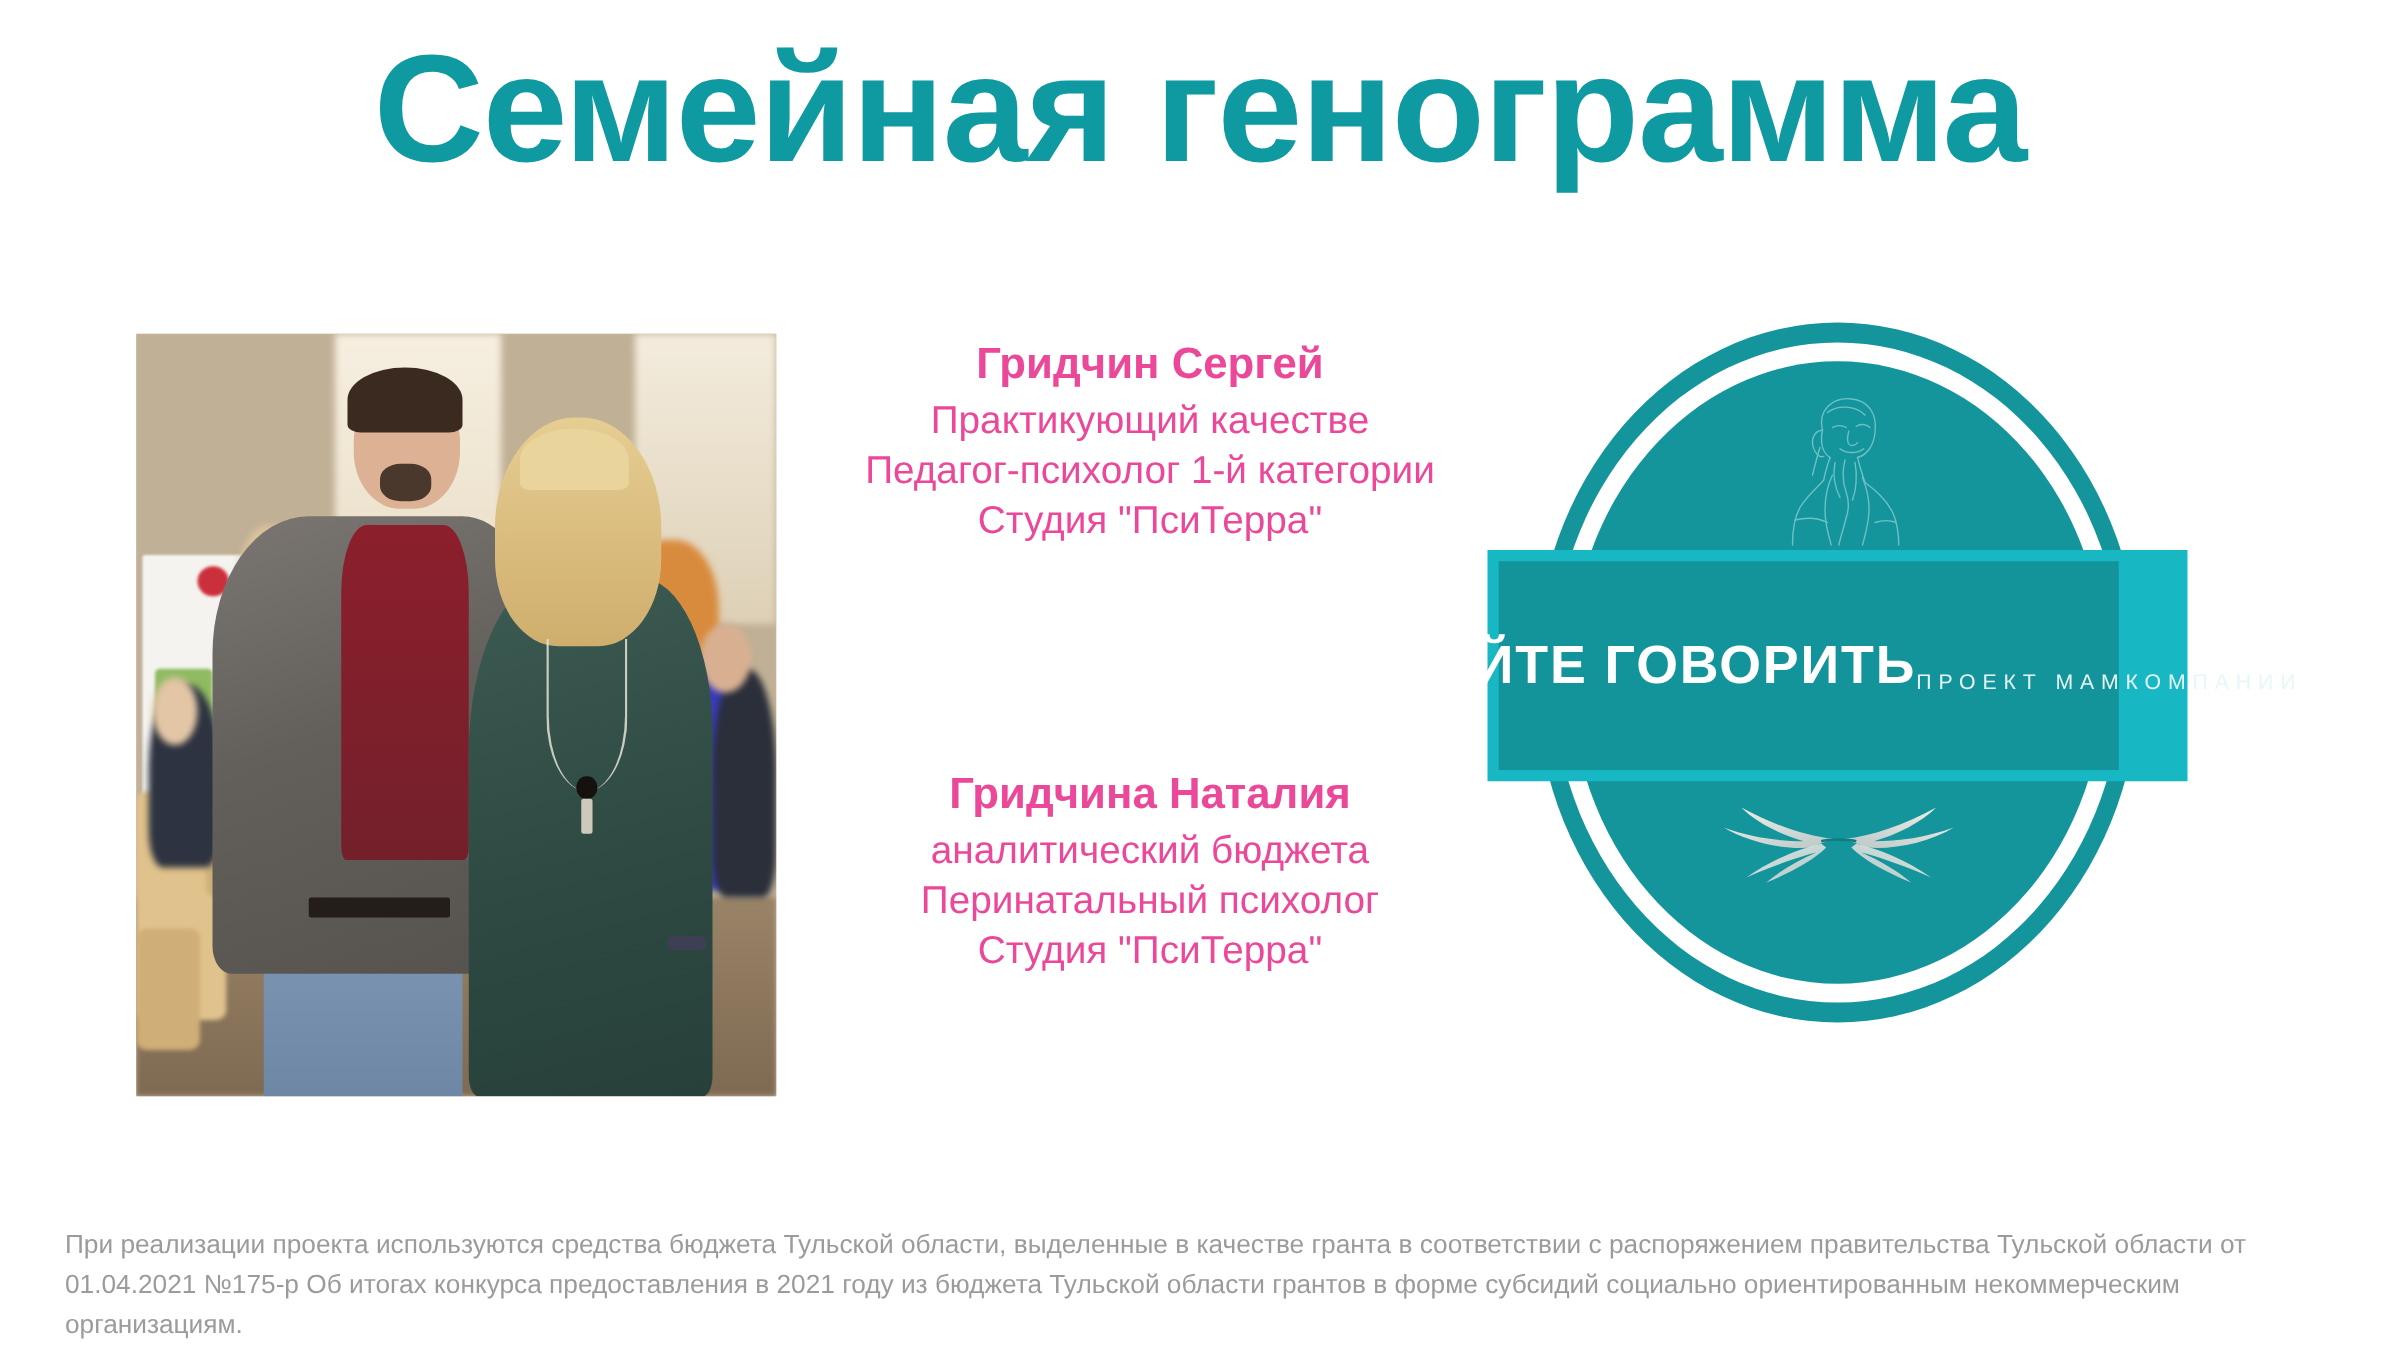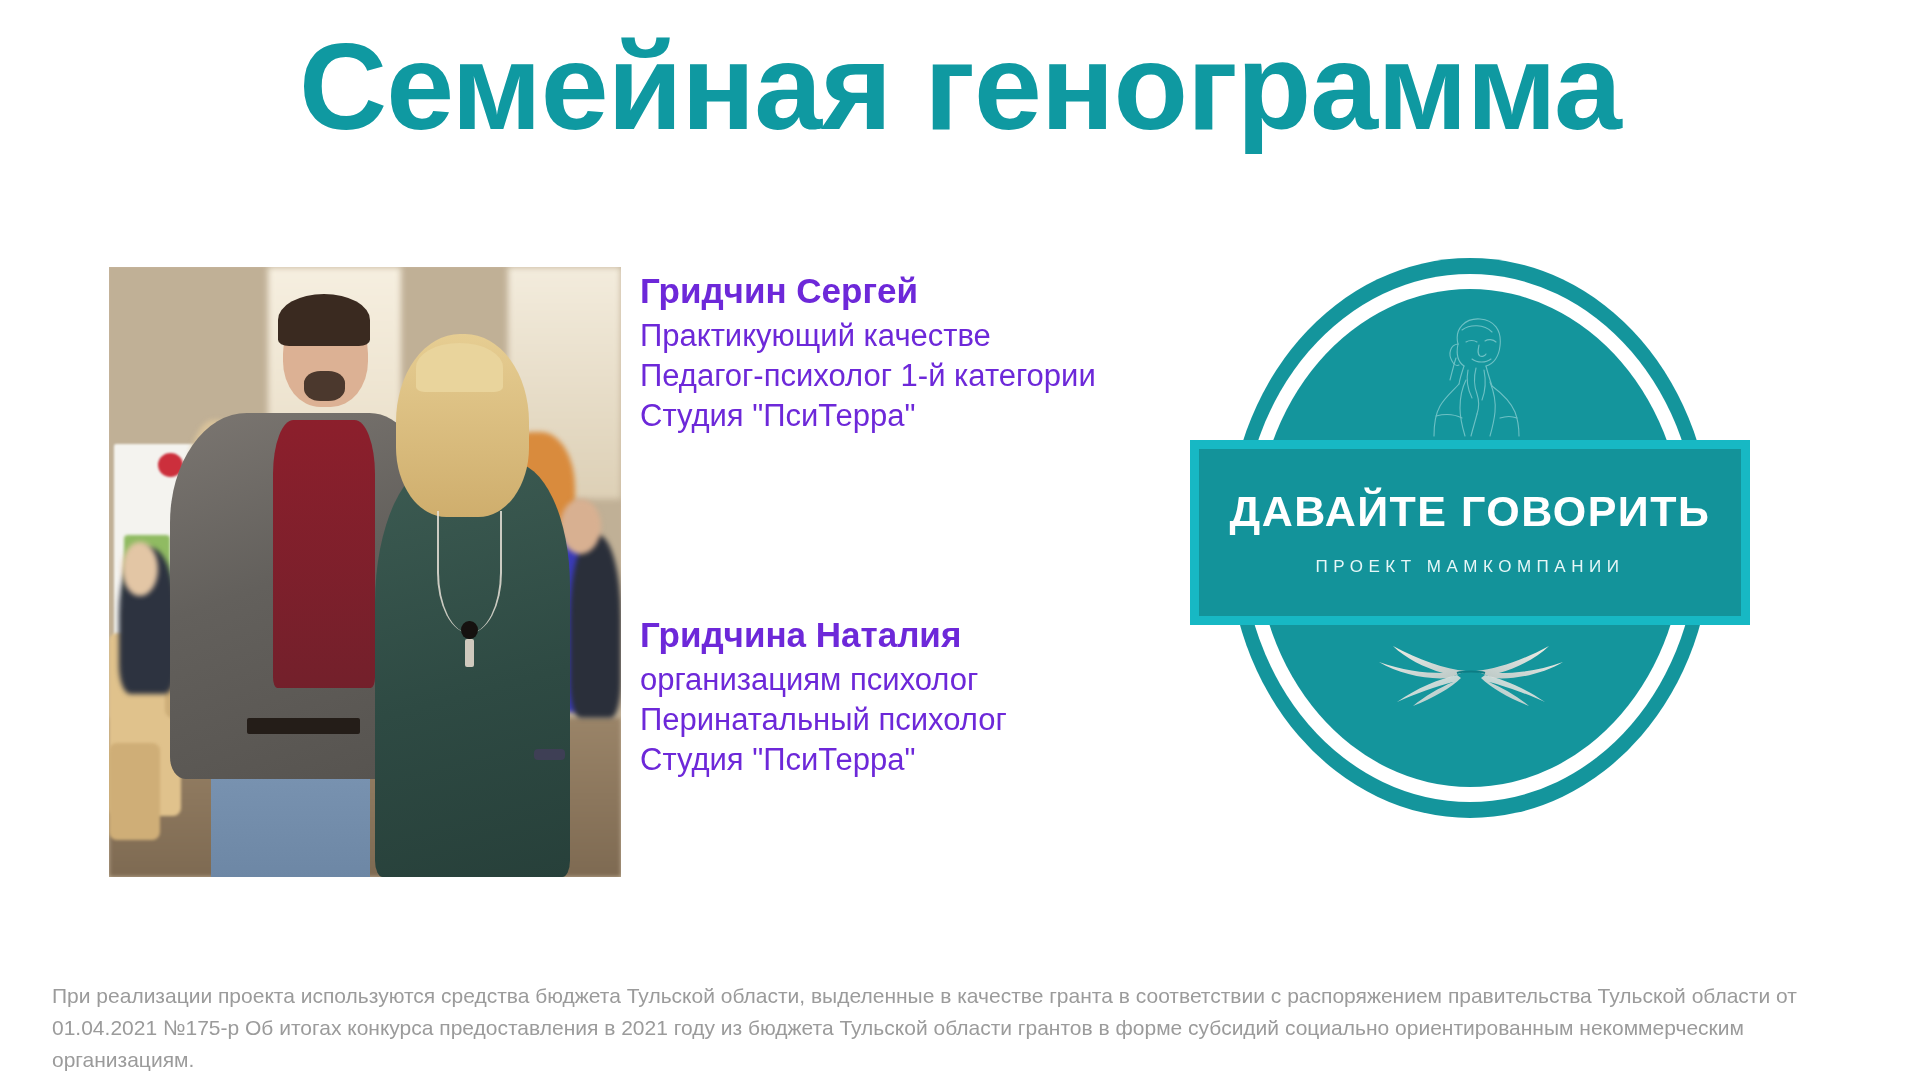--- a/index.html
+++ b/index.html
@@ -176,23 +176,24 @@
   }
   .photo-blur-overlay {
     position: absolute; inset: 0;
     backdrop-filter: blur(0.4px);
     pointer-events: none;
   }
 
   
   .bio {
     position: absolute;
+    text-align: center;
     font-size: 31px;
     line-height: 1.30;
-    color: #6d28d9;
+    color: #ec4899;
   }
   .bio .bio-name {
     display: block;
     font-weight: 700;
     font-size: 35px;
     line-height: 1.30;
     margin-bottom: 2px;
   }
   .bio .bio-line { display: block; }
 
@@ -224,24 +225,24 @@
   }
   .logo-figure {
     position: absolute; left: 232px; top: 56px; width: 110px; height: 125px;
     opacity: .55;
   }
   .logo-banner-outer {
     position: absolute; left: 0px; top: 182px; width: 560px; height: 185px;
     background: #17b8c4;
   }
   .logo-banner-inner {
-    position: absolute; left: 9px; top: 191px; width: 542px; height: 167px;
+    position: absolute; left: 9px; top: 191px; width: 496px; height: 167px;
     background: #13939a;
     display: flex;
-    flex-direction: column;
+    flex-direction: row;
     align-items: center;
     justify-content: center;
   }
   .logo-banner-title {
     color: #ffffff;
     font-size: 43px;
     font-weight: 700;
     letter-spacing: 1.5px;
     line-height: 1;
     text-align: center;
@@ -324,21 +325,21 @@
 
 <div class="bio" id="bio-sergey">
   <span class="bio-name">Гридчин Сергей</span>
   <span class="bio-line">Практикующий качестве</span>
   <span class="bio-line">Педагог-психолог 1-й категории</span>
   <span class="bio-line">Студия "ПсиТерра"</span>
 </div>
 
 <div class="bio" id="bio-natalia">
   <span class="bio-name">Гридчина Наталия</span>
-  <span class="bio-line">организациям психолог</span>
+  <span class="bio-line">аналитический бюджета</span>
   <span class="bio-line">Перинатальный психолог</span>
   <span class="bio-line">Студия "ПсиТерра"</span>
 </div>
 
 <div class="logo">
   <div class="logo-ring"></div>
   <div class="logo-ring-gap"></div>
   <div class="logo-disc"></div>
 
   <div class="logo-figure">

